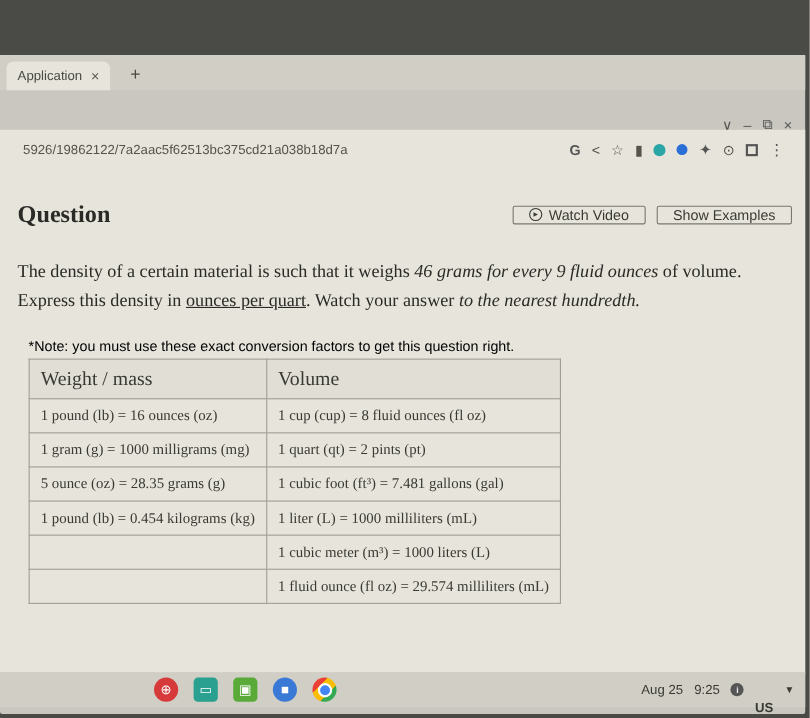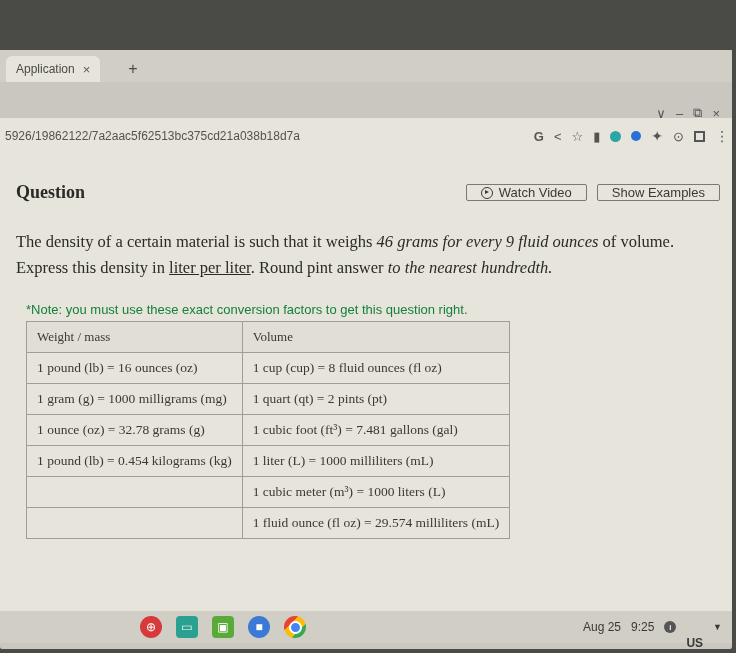--- a/index.html
+++ b/index.html
@@ -1,58 +1,58 @@
 <!DOCTYPE html>
 <html><head>
 <meta charset="utf-8">
 <style>
 * { margin:0; padding:0; box-sizing:border-box; }
 body { width:736px; height:653px; background:#4a4a47; font-family:Arial,sans-serif; overflow:hidden; position:relative; }
 
 .screen { position:absolute; top:50px; left:0; right:4px; bottom:4px; background:#c9c7bf; border-radius:2px; }
 
-.tabbar { display:flex; align-items:center; height:32px; background:#d0cec5; padding:16px 6px; gap:24px; }
+.tabbar { display:flex; align-items:center; height:32px; background:#d0cec5; padding:16px 6px; gap:14px; }
 .tab { display:flex; align-items:center; height:26px; background:#e6e4db; border-radius:6px 6px 0 0; padding:0 10px; gap:8px; font-size:12px; color:#4a4a45; margin-top:6px; }
 .tab .x { font-size:13px; color:#5a5a55; }
 .plus { font-size:16px; color:#4a4a45; margin-top:6px; padding:0 4px; }
 
-.urlbar { display:flex; align-items:center; height:36px; background:#e6e4db; padding:0 5px; font-size:12px; color:#55534b; gap:8px; }
+.urlbar { display:flex; align-items:center; height:36px; background:#e6e4db; padding:0 21px; font-size:12px; color:#55534b; gap:8px; }
 .url-text { flex:1; overflow:hidden; white-space:nowrap; }
 .url-icons { display:flex; gap:10px; align-items:center; font-size:13px; }
 .url-icons span { display:inline-block; }
 .g-icon { font-weight:bold; color:#555; }
 .dot-blue { width:10px; height:10px; background:#2a6fd6; border-radius:50%; display:inline-block; }
 .dot-teal { width:11px; height:11px; background:#2aa6a6; border-radius:50%; display:inline-block; transform:rotate(45deg); }
 .sq { width:11px; height:11px; border:2px solid #555; display:inline-block; }
 .puzzle { color:#555; font-size:14px; }
 .dots3 { font-size:14px; color:#555; letter-spacing:-2px; }
 
 .winbtns { position:absolute; top:55px; right:12px; display:flex; gap:10px; font-size:13px; color:#555; align-items:center; }
 .winbtns span { display:inline-block; }
 
 .page { position:absolute; top:68px; left:0; right:0; bottom:36px; background:#e6e4db; overflow:hidden; }
 
 .content { padding:28px 12px 12px 16px; }
 
 .qrow { display:flex; align-items:center; justify-content:space-between; margin-bottom:26px; }
-.qtitle { font-family:Georgia,serif; font-size:18px; font-weight:bold; color:#2a2a26; }
+.qtitle { font-family:Georgia,serif; font-size:22px; font-weight:bold; color:#2a2a26; }
 .qbtns { display:flex; gap:10px; }
 .btn { border:1px solid #7a786f; background:#e6e4db; padding:0 14px; font-size:13px; color:#3a3a35; font-family:Arial; display:flex; align-items:center; gap:6px; border-radius:2px; }
 .play-icon { width:12px; height:12px; border:1.5px solid #3a3a35; border-radius:50%; position:relative; display:inline-block; }
 .play-icon::after { content:''; position:absolute; left:3.5px; top:2.5px; border-left:4px solid #3a3a35; border-top:2.5px solid transparent; border-bottom:2.5px solid transparent; }
 
 .qbody { font-family:Georgia,serif; font-size:16.5px; color:#2a2a26; line-height:1.55; margin-bottom:22px; }
 .qbody .ital { font-style:italic; }
 .qbody .under { text-decoration:underline; }
 
-.note { font-size:13px; color:#15803d; margin:0 0 4px 10px; }
+.note { font-size:13px; color:#000000; margin:0 0 4px 10px; }
 
 table { border-collapse:collapse; margin-left:10px; font-family:Georgia,serif; font-size:13.5px; color:#3a3a35; }
 th, td { border:1px solid #a09e94; padding:7px 10px; text-align:left; font-weight:normal; }
-th { background:#e0ded5; font-size:13px; }
+th { background:#e0ded5; font-size:18px; }
 
 .taskbar { position:absolute; bottom:6px; left:0; right:0; height:32px; background:#d0cec5; display:flex; align-items:center; padding:0 10px; }
 .taskbar .apps { display:flex; gap:14px; margin-left:130px; }
 .app-ico { width:22px; height:22px; border-radius:50%; display:flex; align-items:center; justify-content:center; font-size:12px; color:#fff; }
 .ico-red { background:#d63a3a; }
 .ico-teal { background:#2aa090; border-radius:4px; }
 .ico-green { background:#5aaa3a; border-radius:4px; }
 .ico-blue { background:#3a7ad6; }
 .ico-chrome { background:linear-gradient(135deg,#ea4335 33%,#fbbc05 33% 66%,#34a853 66%); position:relative; }
 .ico-chrome::after { content:''; position:absolute; width:9px; height:9px; background:#4285f4; border:2px solid #fff; border-radius:50%; top:4.5px; left:4.5px; }
@@ -108,41 +108,41 @@
             <span class="play-icon"></span>
             <span>Watch Video</span>
           </div>
           <div class="btn">
             <span>Show Examples</span>
           </div>
         </div>
       </div>
 
       <div class="qbody">
-        <span>The density of a certain material is such that it weighs </span><span class="ital">46 grams for every 9 fluid ounces</span><span> of volume. Express this density in </span><span class="under">liter per liter</span><span>. Round pint answer </span><span class="ital">to the nearest hundredth.</span>
+        <span>The density of a certain material is such that it weighs </span><span class="ital">46 grams for every 9 fluid ounces</span><span> of volume. Express this density in </span><span class="under">ounces per quart</span><span>. Watch your answer </span><span class="ital">to the nearest hundredth.</span>
       </div>
 
       <div class="note">*Note: you must use these exact conversion factors to get this question right.</div>
 
       <table>
         <tbody>
             <tr>
           <th>Weight / mass</th>
           <th>Volume</th>
         </tr>
         <tr>
               <td>1 pound (lb) = 16 ounces (oz)</td>
               <td>1 cup (cup) = 8 fluid ounces (fl oz)</td>
             </tr>
         <tr>
               <td>1 gram (g) = 1000 milligrams (mg)</td>
               <td>1 quart (qt) = 2 pints (pt)</td>
             </tr>
         <tr>
-              <td>1 ounce (oz) = 32.78 grams (g)</td>
+              <td>5 ounce (oz) = 28.35 grams (g)</td>
               <td>1 cubic foot (ft³) = 7.481 gallons (gal)</td>
             </tr>
         <tr>
               <td>1 pound (lb) = 0.454 kilograms (kg)</td>
               <td>1 liter (L) = 1000 milliliters (mL)</td>
             </tr>
         <tr>
               <td></td>
               <td>1 cubic meter (m³) = 1000 liters (L)</td>
             </tr>

